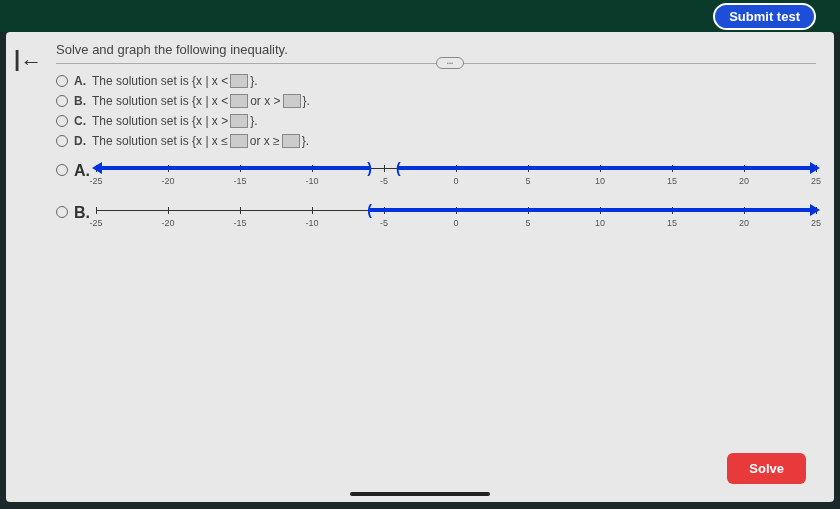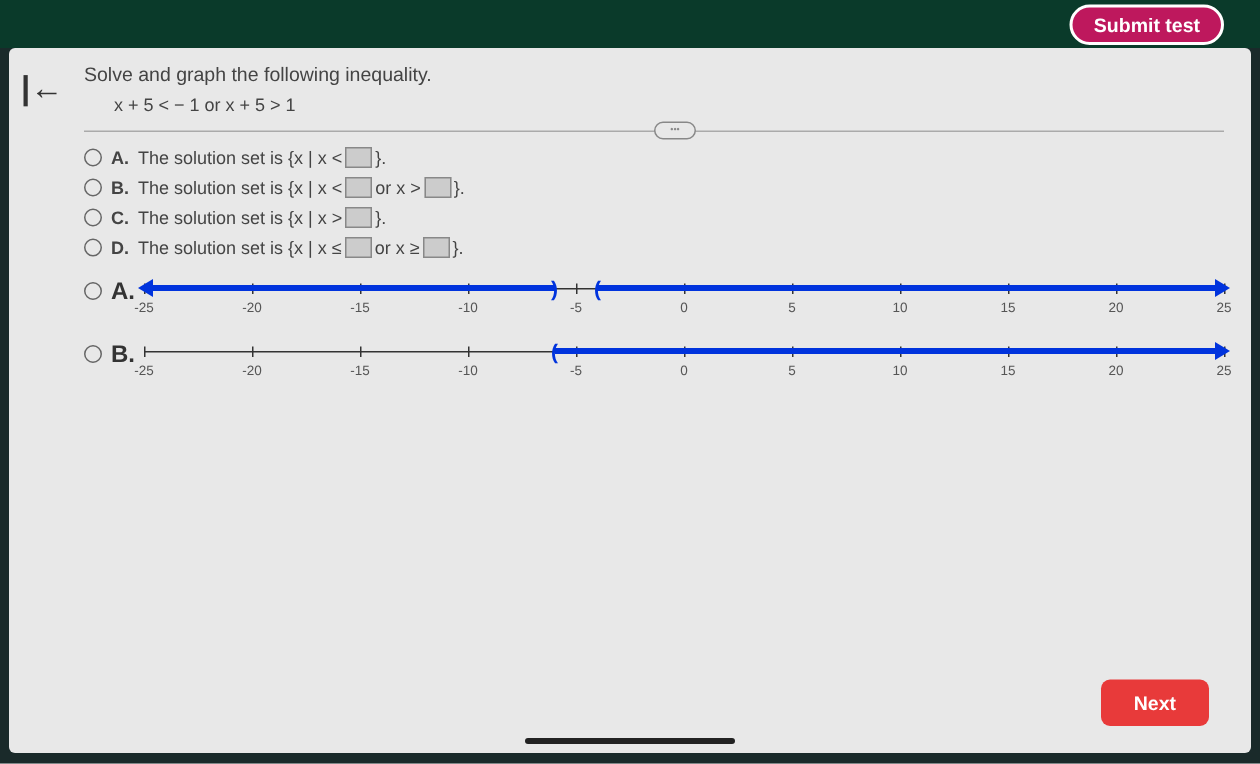--- a/index.html
+++ b/index.html
@@ -1,18 +1,18 @@
 <!DOCTYPE html>
 <html><head>
 <meta charset="utf-8">
 <style>
 *{margin:0;padding:0;box-sizing:border-box}
 body{width:840px;height:509px;background:#1a2a2a;font-family:Arial,sans-serif;overflow:hidden;position:relative}
 .topbar{height:32px;background:#0a3a2a;display:flex;justify-content:flex-end;align-items:center;padding-right:24px}
-.submit-btn{background:#be185d;color:#fff;border:2px solid #fff;border-radius:18px;padding:4px 14px;font-size:13px;font-weight:bold;cursor:pointer}
+.submit-btn{background:#1d4ed8;color:#fff;border:2px solid #fff;border-radius:18px;padding:4px 14px;font-size:13px;font-weight:bold;cursor:pointer}
 .main{background:#e8e8e8;margin:0 6px 6px 6px;border-radius:4px;height:470px;position:relative;overflow:hidden}
 .back-btn{position:absolute;left:8px;top:14px;font-size:22px;font-weight:bold;color:#333;cursor:pointer;user-select:none}
 .content{padding:10px 18px 10px 50px;color:#333}
 .q-title{font-size:13px;color:#444;margin-bottom:6px}
 .inequality{font-size:12px;color:#444;margin-bottom:10px;margin-left:20px}
 .divider{border-bottom:1px solid #aaa;margin:4px 0 10px 0;position:relative}
 .link-pill{position:absolute;left:50%;top:-6px;width:28px;height:12px;border:1px solid #888;border-radius:6px;background:#e8e8e8;display:flex;align-items:center;justify-content:center;font-size:6px;color:#888}
 .instruction{font-size:12px;color:#444;margin-bottom:10px}
 .choices{margin-bottom:12px}
 .choice-row{display:flex;align-items:center;margin-bottom:6px;font-size:12px;color:#444}
@@ -39,21 +39,20 @@
 
 <div class="topbar">
   <button class="submit-btn">Submit test</button>
 </div>
 
 <div class="main">
   <div class="back-btn">|←</div>
 
   <div class="content">
     <div class="q-title">Solve and graph the following inequality.</div>
-    <div class="inequality">x + 5 &lt; − 1   or   x + 5 &gt; 1</div>
 
     <div class="divider">
       <div class="link-pill">•••</div>
     </div>
 
 
     <div class="choices">
       <div class="choice-row">
         <div class="radio"></div>
         <span class="choice-label">A.</span>
@@ -152,15 +151,15 @@
           <div class="tick-lbl" style="left: 648px;">20</div>
           <div class="tick" style="left: 720px;"></div>
           <div class="tick-lbl" style="left: 720px;">25</div>
           <div class="ray-right" style="left: 273.6px; width: 446.4px;"></div>
           <div class="arrow-r" style="left: 714px;"></div>
           <div class="paren" style="left: 273.6px;">(</div>
         </div>
     </div>
   </div>
 
-  <button class="next-btn">Next</button>
+  <button class="next-btn">Solve</button>
   <div class="home-ind"></div>
 </div>
 
 </body></html>

